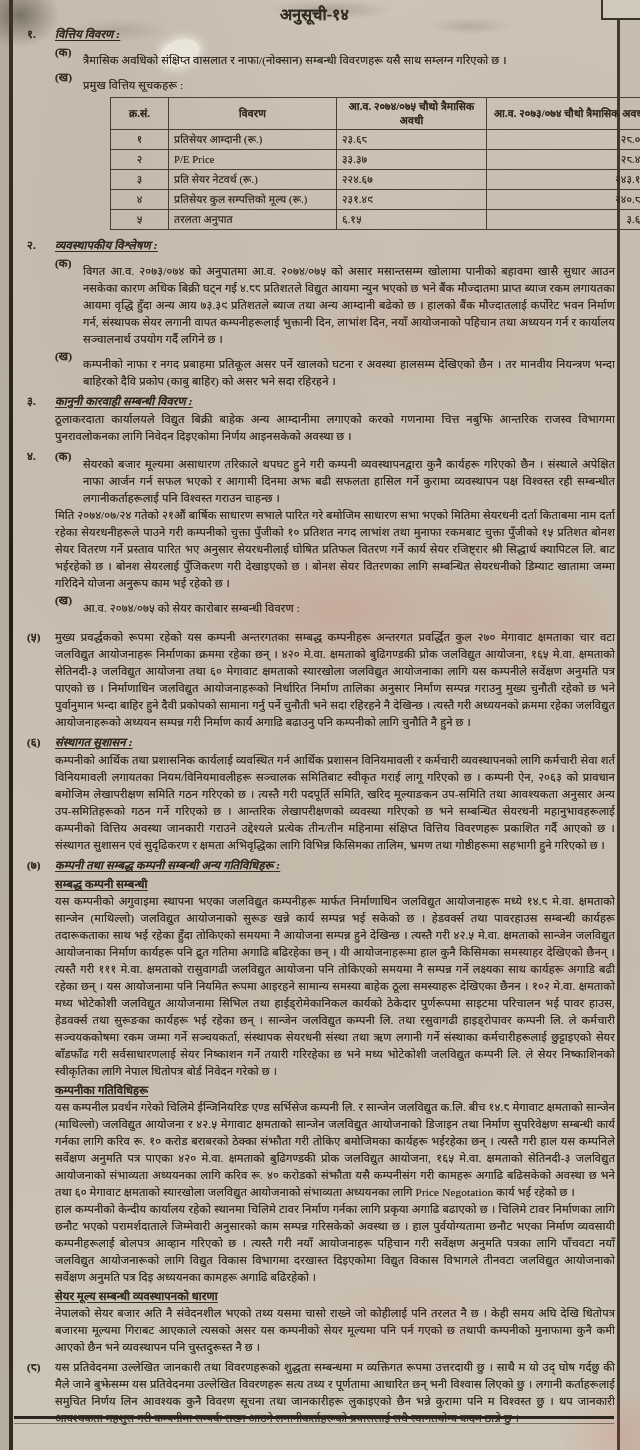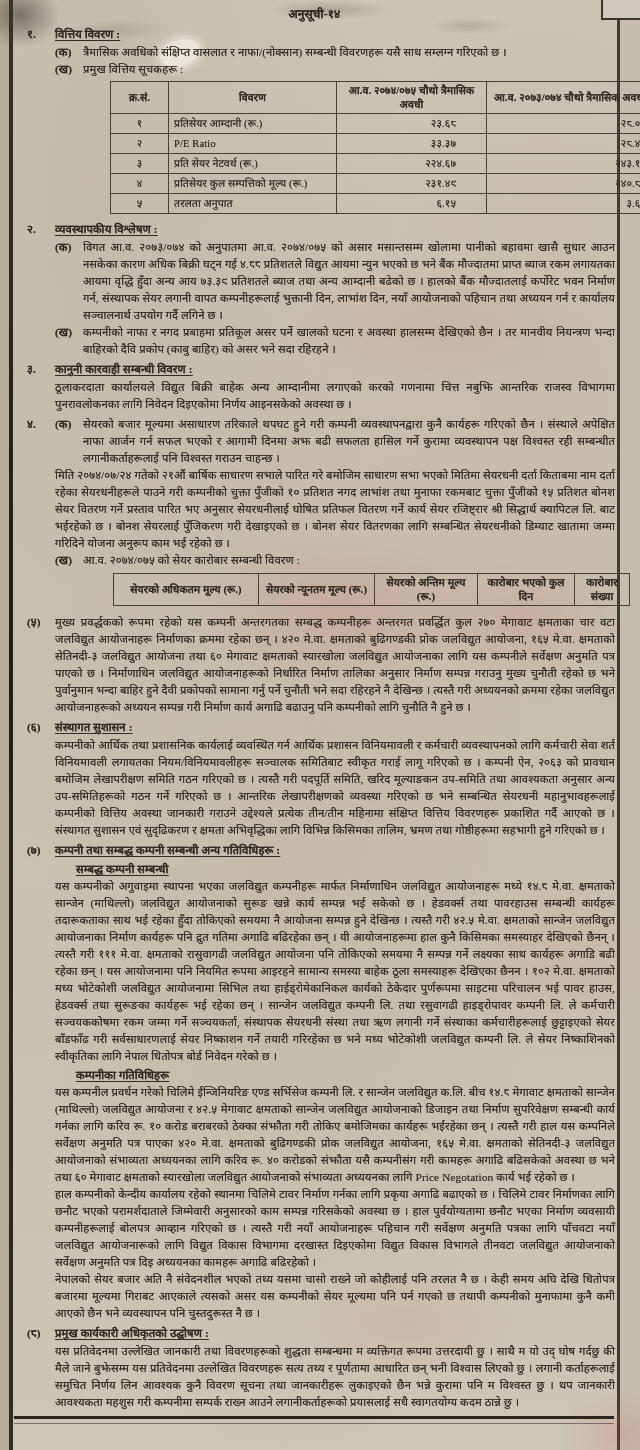--- a/index.html
+++ b/index.html
@@ -36,36 +36,36 @@
   .stamp.s4{left:470px;top:880px;width:180px;height:160px;
     background:radial-gradient(closest-side, rgba(195,80,65,.08), transparent);}
   .stamp.s5{left:300px;top:1270px;width:220px;height:110px;
     background:radial-gradient(closest-side, rgba(200,70,60,.09), transparent);}
   .stamp.s6{left:560px;top:1390px;width:120px;height:90px;
     background:radial-gradient(closest-side, rgba(205,75,70,.16), transparent);}
 
   .content{position:absolute;left:14px;top:6px;width:601px;
     font-size:11.3px;line-height:17px;letter-spacing:.1px;
     text-shadow:0 0 .5px rgba(51,43,34,.65);}
-  .title{text-align:center;font-weight:700;font-size:12px;margin-bottom:3px;}
+  .title{text-align:center;font-weight:700;font-size:16px;margin-bottom:3px;}
   .section{display:flex;margin-bottom:3px;}
   .num{flex:0 0 41px;box-sizing:border-box;padding-left:13px;font-weight:700;}
   .sbody{flex:1;min-width:0;}
-  .heading{font-weight:700;text-decoration:underline;text-underline-offset:2px;margin-bottom:1px;}
-  .subhead{font-weight:700;text-decoration:underline;text-underline-offset:2px;margin-top:2px;margin-left:21px;}
+  .heading{font-weight:700;text-decoration:underline;text-underline-offset:2px;margin-bottom:1px;font-style:italic;}
+  .subhead{font-weight:700;text-decoration:underline;text-underline-offset:2px;margin-top:2px;}
   .para{text-align:justify;}
   .sub{display:flex;}
   .sub .lbl{flex:0 0 28px;font-weight:700;}
-  .sub .txt{flex:1;text-align:justify;}
+  .sub .txt{flex:1;text-align:justify;margin-top:8px;}
 
   table{border-collapse:collapse;table-layout:fixed;font-size:10.6px;line-height:13.5px;}
   th,td{border:1.5px solid #473f33;padding:2px 5px;vertical-align:middle;box-sizing:border-box;}
   th{font-weight:700;text-align:center;}
   td.c{text-align:center;}
-  td.r1{text-align:right;padding-right:30px;}
+  td.r1{padding-right:30px;}
   td.r2{text-align:right;padding-right:7px;}
   .t1{margin:3px 0 4px 55px;width:543px;}
   .t1 td{height:20px;}
   .t2{margin:4px 0 5px 58px;width:516px;}
   .t2 td{height:19px;}
 
   .bottom-rule{position:absolute;left:14px;width:600px;top:1416px;height:3px;background:#2b251e;}
   .bottom-rule2{position:absolute;left:14px;width:600px;top:1423px;height:1px;background:rgba(55,48,40,.55);}
 </style>
 </head>
@@ -116,21 +116,21 @@
             <th>आ.व. २०७३/०७४ चौथो त्रैमासिक अवधी</th>
           </tr>
           <tr>
             <td class="c">१</td>
             <td>प्रतिसेयर आम्दानी (रू.)</td>
             <td class="r1">२३.६८</td>
             <td class="r2">२८.०३</td>
           </tr>
           <tr>
             <td class="c">२</td>
-            <td>P/E Ratio</td>
+            <td>P/E Price</td>
             <td class="r1">३३.३७</td>
             <td class="r2">२८.४७</td>
           </tr>
           <tr>
             <td class="c">३</td>
             <td>प्रति सेयर नेटवर्थ (रू.)</td>
             <td class="r1">२२४.६७</td>
             <td class="r2">२४३.१४</td>
           </tr>
           <tr>
@@ -187,27 +187,20 @@
         </div>
         <table class="t2">
           <colgroup>
               <col style="width:145px">
               <col style="width:116px">
               <col style="width:103px">
               <col style="width:97px">
               <col style="width:55px">
             </colgroup>
           <tbody>
-              <tr>
-            <th>सेयरको अधिकतम मूल्य (रू.)</th>
-            <th>सेयरको न्यूनतम मूल्य (रू.)</th>
-            <th>सेयरको अन्तिम मूल्य (रू.)</th>
-            <th>कारोबार भएको कुल दिन</th>
-            <th>कारोबार संख्या</th>
-          </tr>
         </tbody>
           </table>
       </div>
     </div>
 
     <div class="section">
       <div class="num">(५)</div>
       <div class="sbody">
         <div class="para">मुख्य प्रवर्द्धकको रूपमा रहेको यस कम्पनी अन्तरगतका सम्बद्ध कम्पनीहरू अन्तरगत प्रवर्द्धित कुल २७० मेगावाट क्षमताका चार वटा जलविद्युत आयोजनाहरू निर्माणका क्रममा रहेका छन् । ४२० मे.वा. क्षमताको बुढिगण्डकी प्रोक जलविद्युत आयोजना, १६५ मे.वा. क्षमताको सेतिनदी-३ जलविद्युत आयोजना तथा ६० मेगावाट क्षमताको स्यारखोला जलविद्युत आयोजनाका लागि यस कम्पनीले सर्वेक्षण अनुमति पत्र पाएको छ । निर्माणाधिन जलविद्युत आयोजनाहरूको निर्धारित निर्माण तालिका अनुसार निर्माण सम्पन्न गराउनु मुख्य चुनौती रहेको छ भने पुर्वानुमान भन्दा बाहिर हुने दैवी प्रकोपको सामाना गर्नु पर्ने चुनौती भने सदा रहिरहने नै देखिन्छ । त्यस्तै गरी अध्ययनको क्रममा रहेका जलविद्युत आयोजनाहरूको अध्ययन सम्पन्न गरी निर्माण कार्य अगाढि बढाउनु पनि कम्पनीको लागि चुनौति नै हुने छ ।</div>
       </div>
@@ -223,28 +216,28 @@
 
     <div class="section">
       <div class="num">(७)</div>
       <div class="sbody">
         <div class="heading">कम्पनी तथा सम्बद्ध कम्पनी सम्बन्धी अन्य गतिविधिहरू :</div>
         <div class="subhead">सम्बद्ध कम्पनी सम्बन्धी</div>
         <div class="para">यस कम्पनीको अगुवाइमा स्थापना भएका जलविद्युत कम्पनीहरू मार्फत निर्माणाधिन जलविद्युत आयोजनाहरू मध्ये १४.८ मे.वा. क्षमताको सान्जेन (माथिल्लो) जलविद्युत आयोजनाको सुरूङ खन्ने कार्य सम्पन्न भई सकेको छ । हेडवर्क्स तथा पावरहाउस सम्बन्धी कार्यहरू तदारूकताका साथ भई रहेका हुँदा तोकिएको समयमा नै आयोजना सम्पन्न हुने देखिन्छ । त्यस्तै गरी ४२.५ मे.वा. क्षमताको सान्जेन जलविद्युत आयोजनाका निर्माण कार्यहरू पनि द्रुत गतिमा अगाढि बढिरहेका छन् । यी आयोजनाहरूमा हाल कुनै किसिमका समस्याहर देखिएको छैनन् । त्यस्तै गरी १११ मे.वा. क्षमताको रासुवागढी जलविद्युत आयोजना पनि तोकिएको समयमा नै सम्पन्न गर्ने लक्ष्यका साथ कार्यहरू अगाडि बढी रहेका छन् । यस आयोजनामा पनि नियमित रूपमा आइरहने सामान्य समस्या बाहेक ठूला समस्याहरू देखिएका छैनन । १०२ मे.वा. क्षमताको मध्य भोटेकोशी जलविद्युत आयोजनामा सिभिल तथा हाईड्रोमेकानिकल कार्यको ठेकेदार पुर्णरूपमा साइटमा परिचालन भई पावर हाउस, हेडवर्क्स तथा सुरूङका कार्यहरू भई रहेका छन् । सान्जेन जलविद्युत कम्पनी लि. तथा रसुवागढी हाइड्रोपावर कम्पनी लि. ले कर्मचारी सञ्चयककोषमा रकम जम्मा गर्ने सञ्चयकर्ता, संस्थापक सेयरधनी संस्था तथा ऋण लगानी गर्ने संस्थाका कर्मचारीहरूलाई छुट्टाइएको सेयर बाँडफाँढ गरी सर्वसाधारणलाई सेयर निष्काशन गर्ने तयारी गरिरहेका छ भने मध्य भोटेकोशी जलविद्युत कम्पनी लि. ले सेयर निष्काशिनको स्वीकृतिका लागि नेपाल धितोपत्र बोर्ड निवेदन गरेको छ ।</div>
         <div class="subhead">कम्पनीका गतिविधिहरू</div>
         <div class="para">यस कम्पनील प्रवर्धन गरेको चिलिमे ईन्जिनियरिङ एण्ड सर्भिसेज कम्पनी लि. र सान्जेन जलविद्युत क.लि. बीच १४.८ मेगावाट क्षमताको सान्जेन (माथिल्लो) जलविद्युत आयोजना र ४२.५ मेगावाट क्षमताको सान्जेन जलविद्युत आयोजनाको डिजाइन तथा निर्माण सुपरिवेक्षण सम्बन्धी कार्य गर्नका लागि करिव रू. १० करोड बराबरको ठेक्का संझौता गरी तोकिए बमोजिमका कार्यहरू भईरहेका छन् । त्यस्तै गरी हाल यस कम्पनिले सर्वेक्षण अनुमति पत्र पाएका ४२० मे.वा. क्षमताको बुढिगण्डकी प्रोक जलविद्युत आयोजना, १६५ मे.वा. क्षमताको सेतिनदी-३ जलविद्युत आयोजनाको संभाव्यता अध्ययनका लागि करिव रू. ४० करोडको संझौता यसै कम्पनीसंग गरी कामहरू अगाढि बढिसकेको अवस्था छ भने तथा ६० मेगावाट क्षमताको स्यारखोला जलविद्युत आयोजनाको संभाव्यता अध्ययनका लागि Price Negotation कार्य भई रहेको छ ।</div>
         <div class="para">हाल कम्पनीको केन्दीय कार्यालय रहेको स्थानमा चिलिमे टावर निर्माण गर्नका लागि प्रकृया अगाढि बढाएको छ । चिलिमे टावर निर्माणका लागि छनौट भएको परामर्शदाताले जिम्मेवारी अनुसारको काम सम्पन्न गरिसकेको अवस्था छ । हाल पुर्वयोग्यतामा छनौट भएका निर्माण व्यवसायी कम्पनीहरूलाई बोलपत्र आव्हान गरिएको छ ।  त्यस्तै गरी नयाँ आयोजनाहरू पहिचान गरी सर्वेक्षण अनुमति पत्रका लागि पाँचवटा नयाँ जलविद्युत आयोजनारूको लागि विद्युत विकास विभागमा दरखास्त दिइएकोमा विद्युत विकास विभागले तीनवटा जलविद्युत आयोजनाको सर्वेक्षण अनुमति पत्र दिइ अध्ययनका कामहरू अगाढि बढिरहेको ।</div>
+        <div class="subhead">सेयर मूल्य सम्बन्धी व्यवस्थापनको धारणा</div>
         <div class="para">नेपालको सेयर बजार अति नै संवेदनशील भएको तथ्य यसमा चासो राख्ने जो कोहीलाई पनि तरलत नै छ । केही समय अघि देखि धितोपत्र बजारमा मूल्यमा गिराबट आएकाले त्यसको असर यस कम्पनीको सेयर मूल्यमा पनि पर्न गएको छ तथापी कम्पनीको मुनाफामा कुनै कमी आएको छैन भने व्यवस्थापन पनि चुस्तदुरूस्त नै छ ।</div>
       </div>
     </div>
 
     <div class="section">
       <div class="num">(८)</div>
       <div class="sbody">
-        <div class="heading">प्रमुख कार्यकारी अधिकृतको उद्घोषण :</div>
         <div class="para">यस प्रतिवेदनमा उल्लेखित जानकारी तथा विवरणहरूको शुद्धता सम्बन्धमा म व्यक्तिगत रूपमा उत्तरदायी छु । साथै म यो उद् घोष गर्दछु की मैले जाने बुझेसम्म यस प्रतिवेदनमा उल्लेखित विवरणहरू सत्य तथ्य र पूर्णतामा आधारित छन् भनी विश्वास लिएको छु । लगानी कर्ताहरूलाई समुचित निर्णय लिन आवश्यक कुनै विवरण सूचना तथा जानकारीहरू लुकाइएको छैन भन्ने कुरामा पनि म विश्वस्त छु । थप जानकारी आवश्यकता महशुस गरी कम्पनीमा सम्पर्क राख्न आउने लगानीकर्ताहरूको प्रयासलाई सधै स्वागतयोग्य कदम ठान्ने छु ।</div>
       </div>
     </div>
   </div>
 
   <div class="bottom-rule"></div>
   <div class="bottom-rule2"></div>
 </div>
 
 </body></html>

